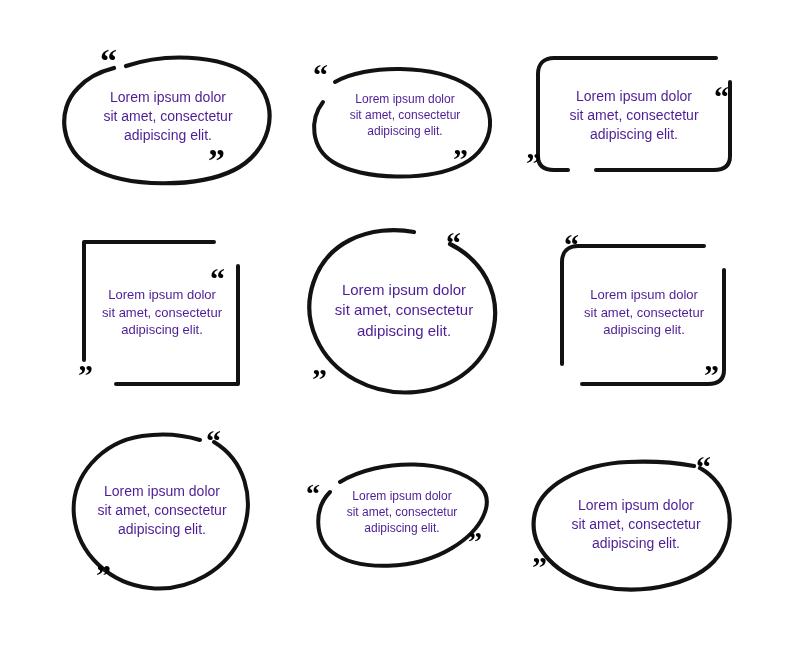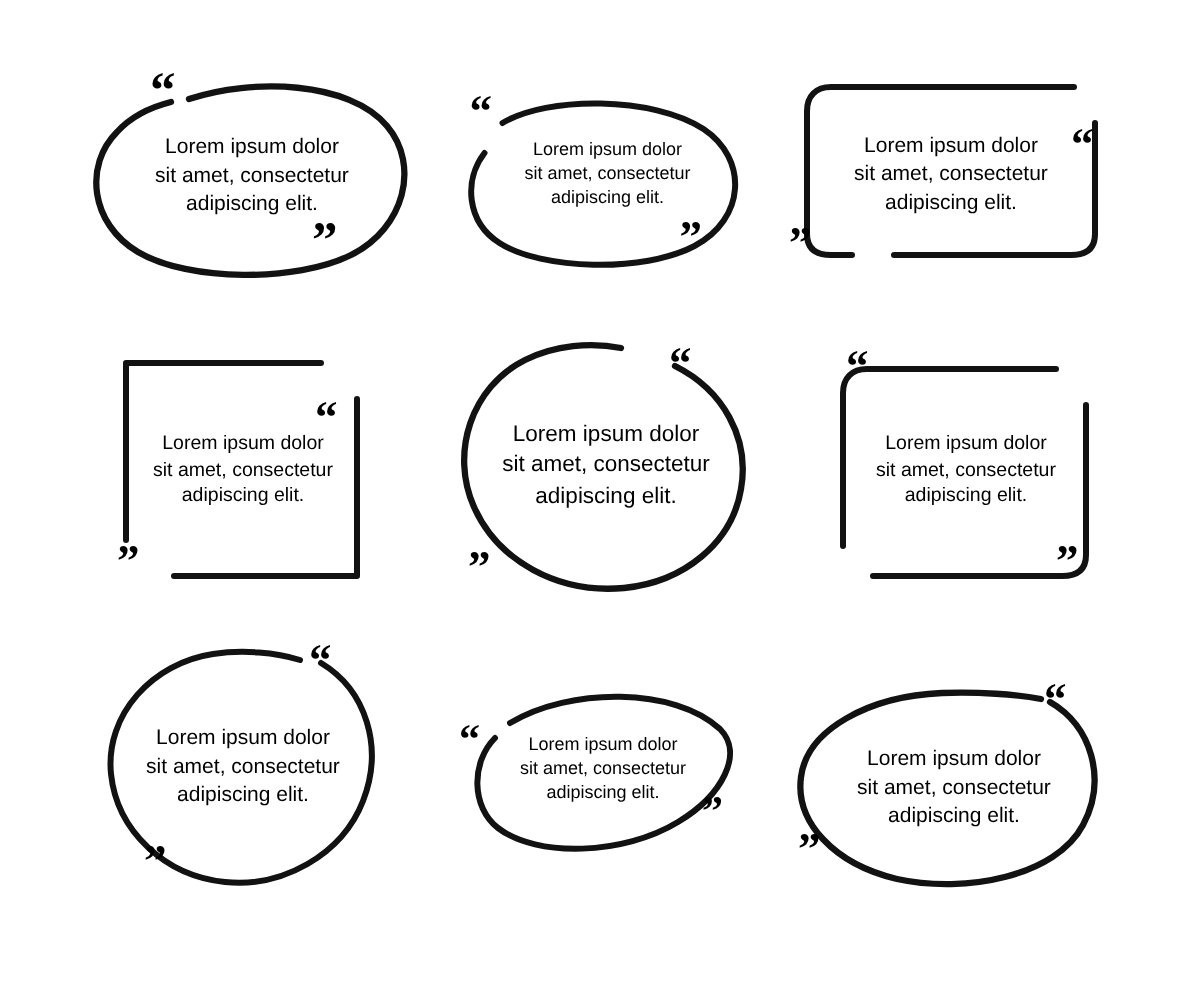--- a/index.html
+++ b/index.html
@@ -32,21 +32,21 @@
     fill: #121212;
     font-family: "Liberation Serif", serif;
     font-weight: 700;
     line-height: 1;
     white-space: nowrap;
     position: absolute;
   }
   .quote-text {
     position: absolute;
     text-align: center;
-    color: #000000;
+    color: #4c1d95;
     font-family: "Liberation Sans", sans-serif;
     line-height: 1.35;
     white-space: pre-line;
   }
   
   .credit {
     position: absolute;
     left: 4px;
     bottom: 2px;
     font-size: 8px;

